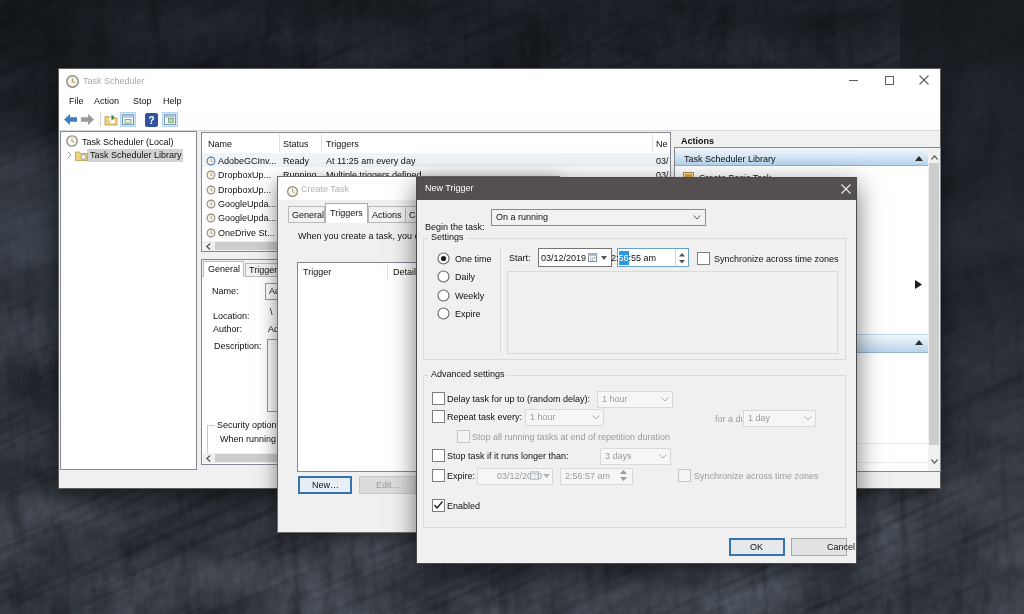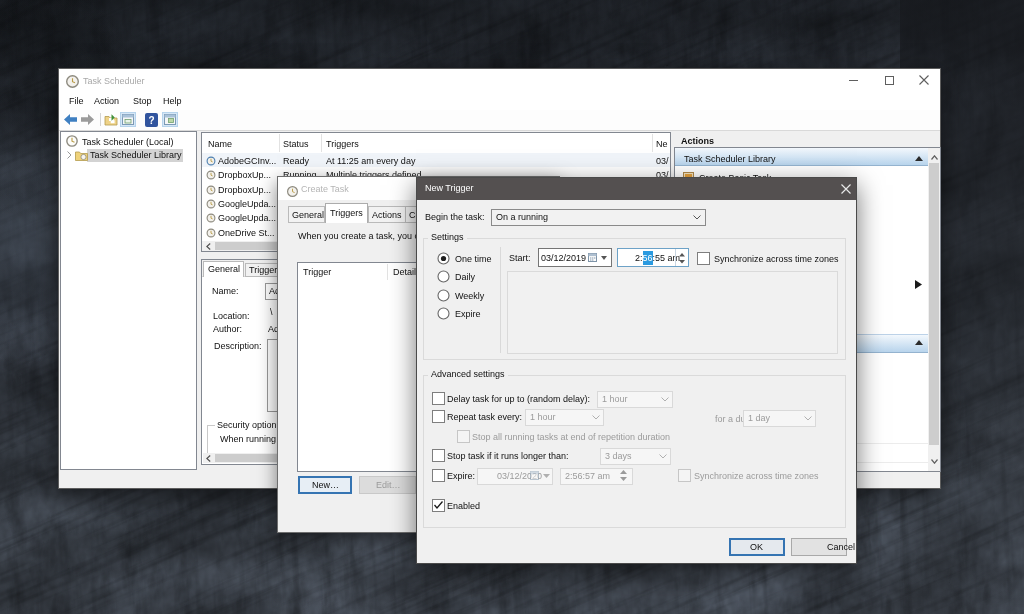--- a/index.html
+++ b/index.html
@@ -305,21 +305,21 @@
   <div class="ab txt gry" style="left:98px;top:304px;">Edit…</div>
 </div>
 
 <div class="ab" id="nt" style="left:416px;top:177px;width:441px;height:387px;background:#f0f0f0;border:1px solid #4a4a4a;box-sizing:border-box;box-shadow:0 8px 24px rgba(0,0,0,0.55);">
   <div class="ab" style="left:0;top:0;width:100%;height:22px;background:#545050;"></div>
   <div class="ab txt" style="left:8px;top:6px;color:#fff;">New Trigger</div>
   <svg class="ab" style="left:424px;top:6px" width="10" height="10">
       <path d="M0.5 0.5 L9.5 9.5 M9.5 0.5 L0.5 9.5" stroke="#e8e8e8" stroke-width="1.2"></path>
     </svg>
 
-  <div class="ab txt" style="left:8px;top:35px;">Begin the task:</div>
+  <div class="ab txt" style="left:8px;top:45px;">Begin the task:</div>
   <div class="ab combo" style="left:74px;top:31px;width:215px;height:17px;background:#f2f2f2;border-color:#8a8a8a;"></div>
   <div class="ab txt" style="left:79px;top:35px;">On a running</div>
   <svg class="ab" style="left:276px;top:37px" width="8" height="5">
       <path d="M0.5 0.5 L4 4 L7.5 0.5" stroke="#555" fill="none"></path>
     </svg>
 
   <div class="ab" style="left:6px;top:60px;width:423px;height:122px;border:1px solid #dadada;box-sizing:border-box;"></div>
   <div class="ab txt" style="left:11px;top:55px;background:#f0f0f0;padding:0 3px;">Settings</div>
 
   <div id="radios">
@@ -350,21 +350,21 @@
   <div class="ab txt" style="left:124px;top:76px;">03/12/2019</div>
   <svg class="ab" style="left:171px;top:74px" width="9" height="10">
       <rect x="0.5" y="1.5" width="8" height="8" fill="#fbfbfb" stroke="#7d93a8"></rect>
       <rect x="0.5" y="1.5" width="8" height="2.6" fill="#aebfd0"></rect>
       <path d="M2 6 h1.4 M4 6 h1.4 M6 6 h1.4 M2 8 h1.4 M4 8 h1.4" stroke="#8096ab" stroke-width="1"></path>
     </svg>
   <svg class="ab" style="left:184px;top:78px" width="6" height="4">
       <path d="M0 0 L6 0 L3 4 Z" fill="#555"></path>
     </svg>
   <div class="ab combo" style="left:200px;top:70px;width:72px;height:19px;border-color:#6da2c7;"></div>
-  <div class="ab txt" style="left:218px;top:76px;text-align:center;">2:<span style="background:#2a9ae0;color:#fff;padding:2px 0;">56</span>:55 am</div>
+  <div class="ab txt" style="left:194px;top:76px;text-align:center;">2:<span style="background:#2a9ae0;color:#fff;padding:2px 0;">56</span>:55 am</div>
   <div class="ab" style="left:258px;top:71px;width:13px;height:17px;border-left:1px solid #c9d6e2;box-sizing:border-box;"></div>
   <svg class="ab" style="left:262px;top:75px" width="6" height="3.5">
       <path d="M3 0 L6 3.5 L0 3.5 Z" fill="#555"></path>
     </svg>
   <svg class="ab" style="left:262px;top:82px" width="6" height="3.5">
       <path d="M0 0 L6 0 L3 3.5 Z" fill="#555"></path>
     </svg>
   <div class="ab cb" style="left:280px;top:74px;"></div>
   <div class="ab txt" style="left:297px;top:77px;">Synchronize across time zones</div>
 

